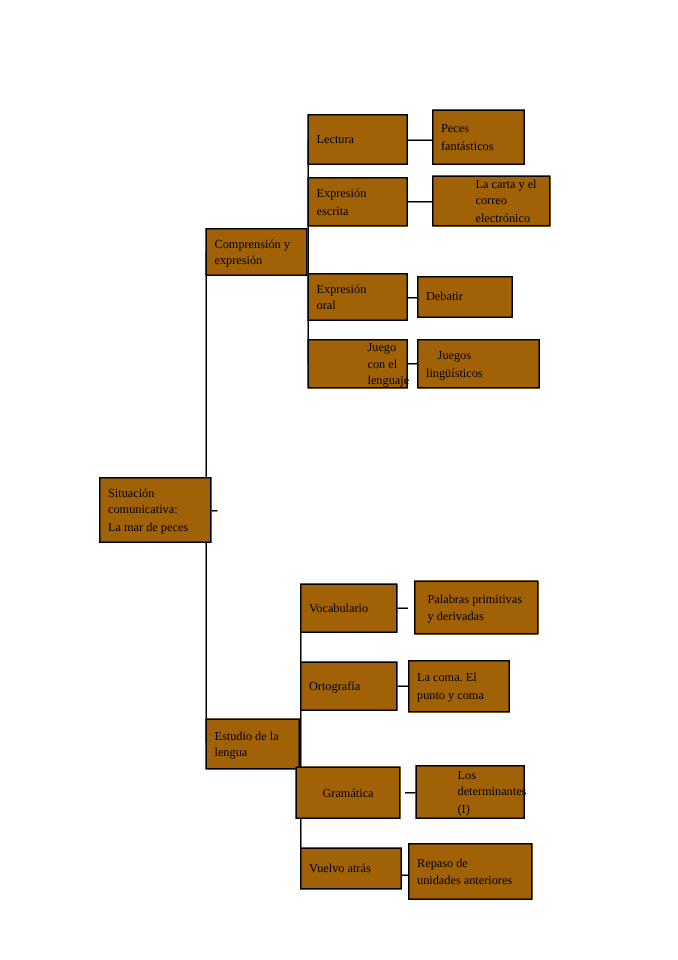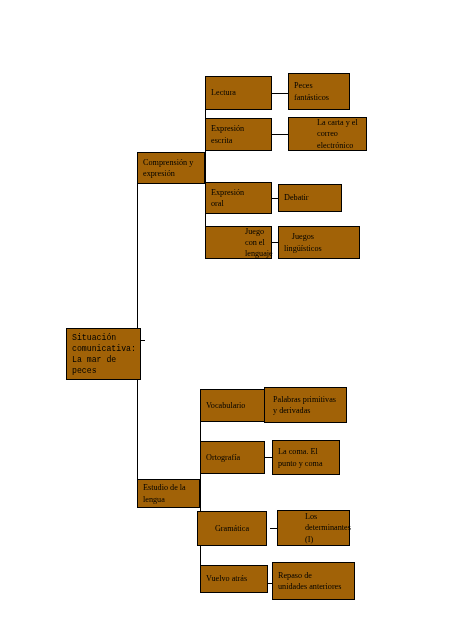--- a/index.html
+++ b/index.html
@@ -42,21 +42,21 @@
     z-index: 1;
   }
   .conn.h { height: 1px; }
   .conn.v { width: 1px; }
 </style>
 </head>
 <body>
 
 <div id="diagram">
 
-  <div class="node" style="left:66px; top:328px; width:75px; height:52px;font-family:Liberation Mono, monospace;">
+  <div class="node" style="left:66px; top:318px; width:75px; height:44px;">
     <span>Situación
 comunicativa:
 La mar de peces</span>
   </div>
 
   <div class="conn h" style="left:141px; top:340px; width:4px;"></div>
 
   <div class="conn v" style="left:137px; top:168px; height:327px;"></div>
 
   <div class="node" style="left:137px; top:152px; width:68px; height:32px;">
@@ -97,32 +97,32 @@
   <div class="node" style="left:205px; top:226px; width:67px; height:33px;padding-left:39px;">
     <span>Juego con el
 lenguaje</span>
   </div>
   <div class="conn h" style="left:272px; top:242px; width:6px;"></div>
   <div class="node" style="left:278px; top:226px; width:82px; height:33px;text-align:center;">
     <span>Juegos
 lingüísticos</span>
   </div>
 
-  <div class="node" style="left:137px; top:479px; width:63px; height:29px;">
+  <div class="node" style="left:137px; top:479px; width:63px; height:34px;">
     <span>Estudio de la
 lengua</span>
   </div>
 
   <div class="conn v" style="left:200px; top:405px; height:178px;"></div>
 
   <div class="node" style="left:200px; top:389px; width:65px; height:33px;">
     <span>Vocabulario</span>
   </div>
   <div class="conn h" style="left:265px; top:405px; width:7px;"></div>
-  <div class="node" style="left:264px; top:387px; width:83px; height:36px;padding-left:8px;">
+  <div class="node" style="left:276px; top:387px; width:83px; height:36px;padding-left:8px;">
     <span>Palabras primitivas
 y derivadas</span>
   </div>
 
   <div class="node" style="left:200px; top:441px; width:65px; height:33px;">
     <span>Ortografía</span>
   </div>
   <div class="conn h" style="left:265px; top:457px; width:7px;"></div>
   <div class="node" style="left:272px; top:440px; width:68px; height:35px;">
     <span>La coma. El

